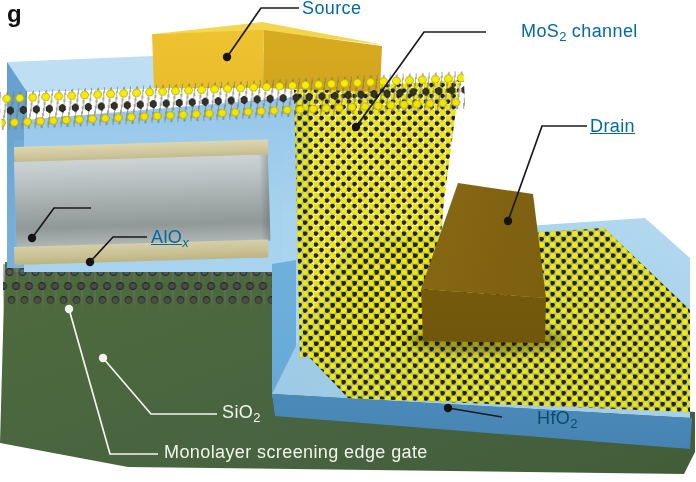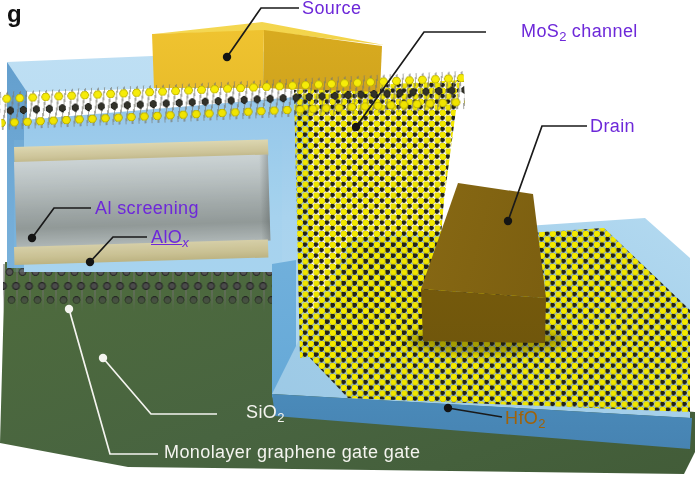--- a/index.html
+++ b/index.html
@@ -94,25 +94,25 @@
     clip-path:polygon(264px 30px,382px 46px,380px 92px,263px 88px);}
   .source-front{background:linear-gradient(180deg,#f2c633 0%,#ddb01f 45%,#b58c11 82%,#a0790c 100%);
     clip-path:polygon(152px 34px,264px 30px,263px 88px,154px 88px);}
   .drain-shadow{left:408px;top:326px;width:158px;height:28px;border-radius:50%;
     background:rgba(30,24,2,0.38);filter:blur(5px);}
   .drain-top{background:linear-gradient(105deg,#6b5310 0%,#8f6f16 45%,#7c5f10 75%,#574208 100%);
     clip-path:polygon(458px 183px,533px 194px,546px 298px,421px 289px);}
   .drain-front{background:linear-gradient(180deg,#cda32c 0%,#b08717 22%,#7a5d0d 45%,#66500a 100%);
     clip-path:polygon(421px 289px,546px 298px,545px 343px,423px 341px);}
   
-  .lbl{position:absolute;font-size:18px;letter-spacing:0.4px;color:#6d28d9;white-space:nowrap;line-height:1.1;}
+  .lbl{position:absolute;font-size:18px;letter-spacing:0.4px;color:#0369a1;white-space:nowrap;line-height:1.1;}
   .lbl sub{font-size:13px;vertical-align:-4px;letter-spacing:0;}
   .lbl .it{font-style:italic;}
   .lbl.white{color:#f4f4ef;}
-  .lbl.dark-blue{color:#a16207;}
+  .lbl.dark-blue{color:#0c4a6e;margin-left:32px;}
   .panel-letter{position:absolute;left:7px;top:0px;font-size:24px;font-weight:bold;color:#111;}
   svg.leaders{position:absolute;left:0;top:0;pointer-events:none;}
 </style>
 </head>
 <body>
 
 <div id="stage">
 
   <div class="shape sio2"></div>
   <div class="abs graphene"></div>
@@ -170,37 +170,34 @@
   <div class="panel-letter">g</div>
 
   <div class="lbl" style="left:302px;top:-1px;">
     <span>Source</span>
   </div>
 
   <div class="lbl" style="left:489px;top:22px;margin-left:32px;">
     <span>MoS</span><sub>2</sub><span> channel</span>
   </div>
 
-  <div class="lbl" style="left:590px;top:117px;">
+  <div class="lbl" style="left:590px;top:117px;text-decoration:underline;">
     <span>Drain</span>
   </div>
 
-  <div class="lbl" style="left:95px;top:199px;">
-    <span>Al screening</span>
-  </div>
 
   <div class="lbl" style="left:151px;top:228px;text-decoration:underline;">
     <span>AlO</span><sub class="it">x</sub>
   </div>
 
-  <div class="lbl white" style="left:222px;top:403px;margin-left:24px;">
+  <div class="lbl white" style="left:222px;top:403px;">
     <span>SiO</span><sub>2</sub>
   </div>
 
   <div class="lbl dark-blue" style="left:505px;top:409px;">
     <span>HfO</span><sub>2</sub>
   </div>
 
   <div class="lbl white" style="left:164px;top:443px;">
-    <span>Monolayer graphene gate gate</span>
+    <span>Monolayer screening edge gate</span>
   </div>
 
 </div>
 
 </body></html>

